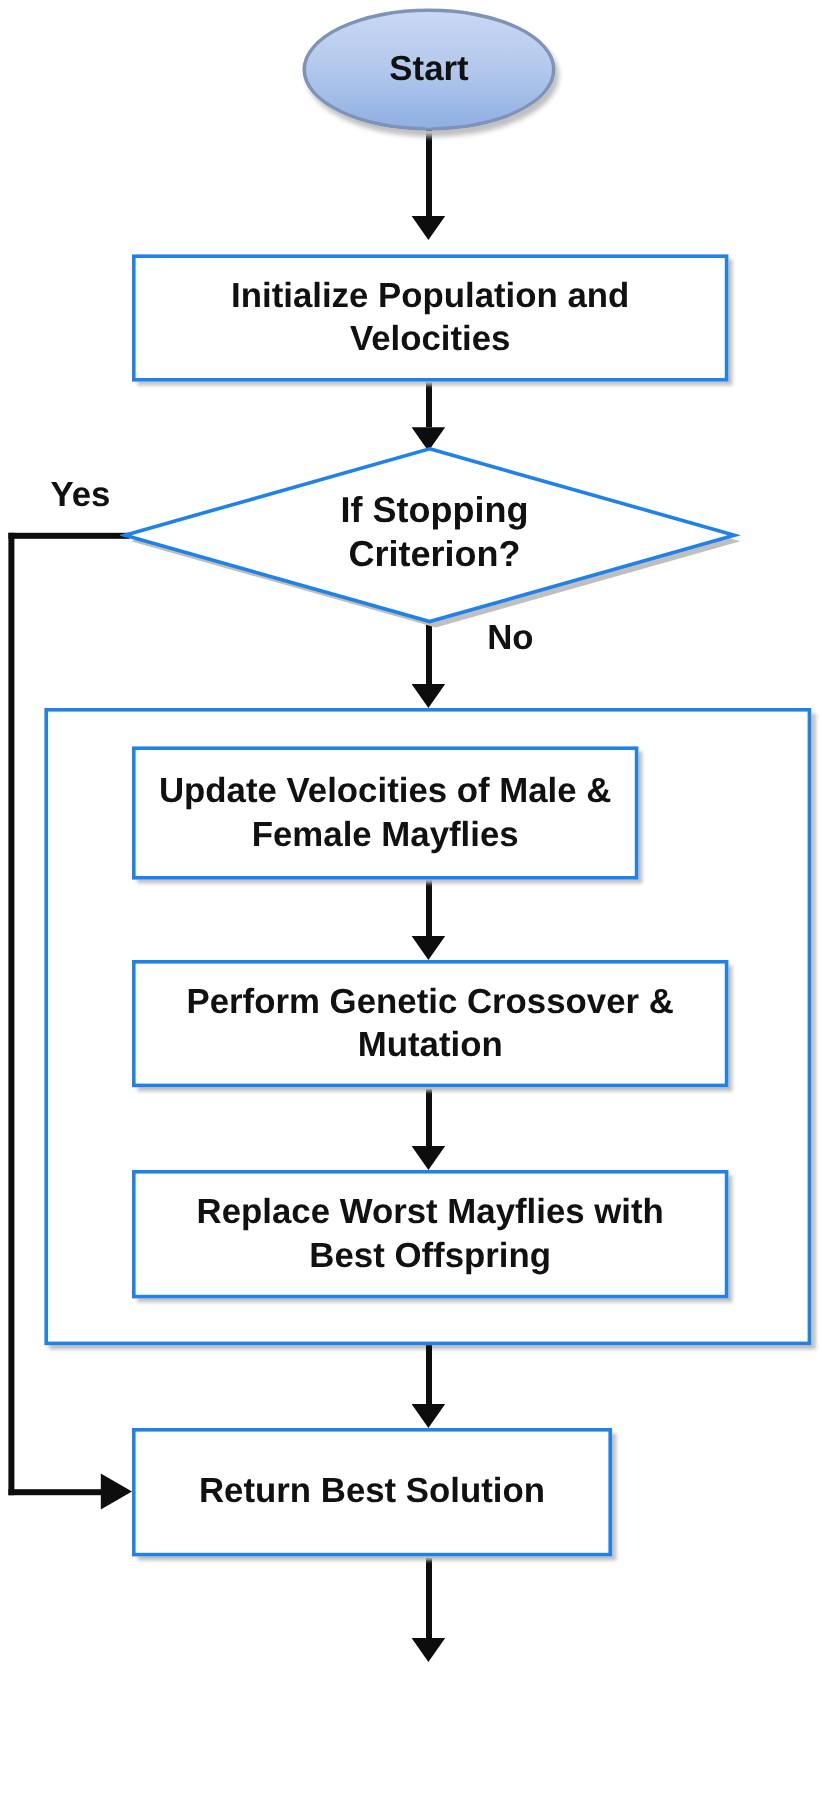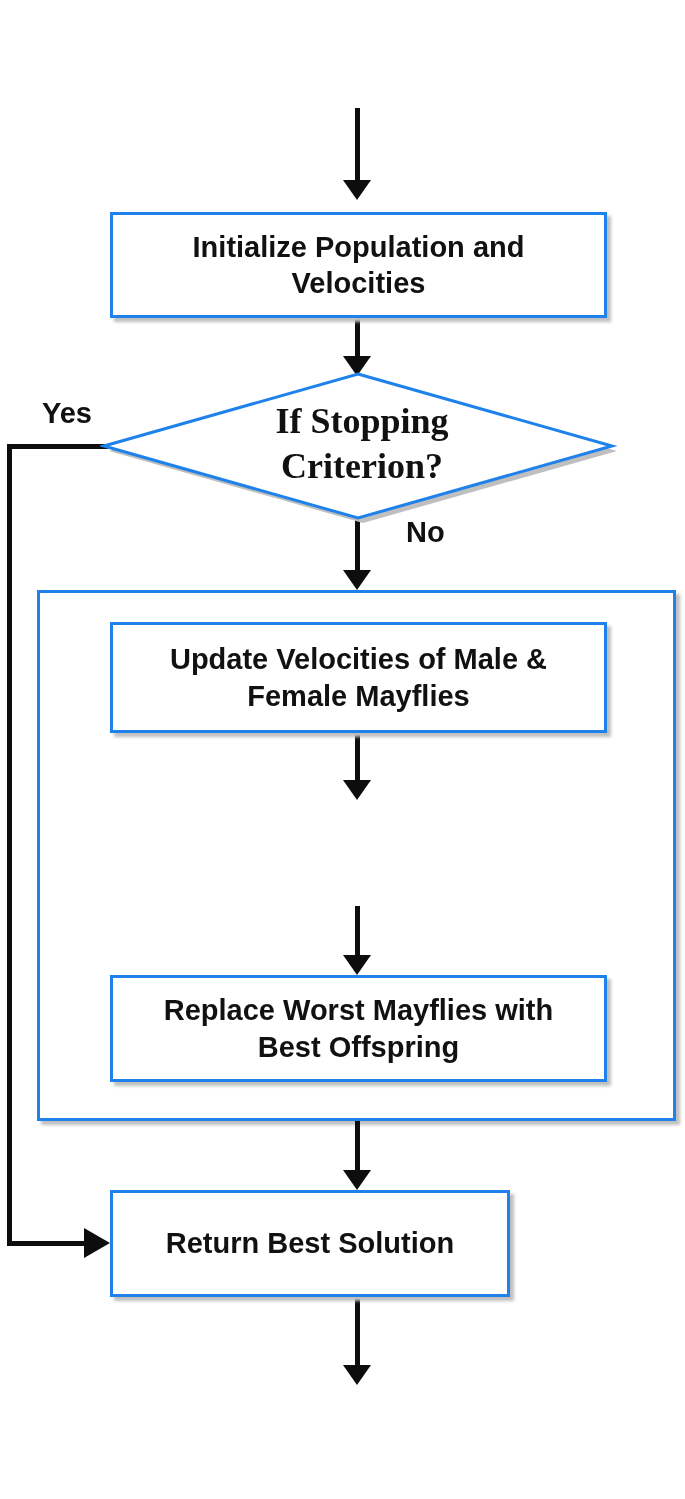--- a/index.html
+++ b/index.html
@@ -70,21 +70,21 @@
 
   .edge-label { position: absolute; font-size: 29px; }
 
   .diamond-wrap { position: absolute; }
   .diamond-shadow { fill: var(--shadow, #c9c9c9); }
   .diamond-main { fill: var(--node-fill, #ffffff); stroke: var(--node-border, #1e82ea); stroke-width: 3; }
   .diamond-text {
     position: absolute;
     display: flex; align-items: center; justify-content: center;
     text-align: center; white-space: pre-line;
-    font-size: 36px; line-height: 1.25; font-family: Liberation Serif, serif;
+    font-size: 30px; line-height: 1.25;
   }
 </style>
 </head>
 <body>
 
 <div class="canvas">
 
   <div class="hline" style="left:7px; top:444px; width:101px;"></div>
   <div class="vline" style="left:7px; top:444px; height:802px;"></div>
   <div class="hline" style="left:7px; top:1241px; width:79px;"></div>
@@ -108,40 +108,47 @@
 
   <div class="vline" style="left:355px; top:906px; height:49px;"></div>
   <div class="head-down" style="left:343px; top:955px;"></div>
 
   <div class="vline" style="left:355px; top:1121px; height:49px;"></div>
   <div class="head-down" style="left:343px; top:1170px;"></div>
 
   <div class="vline" style="left:355px; top:1297px; height:68px;"></div>
   <div class="head-down" style="left:343px; top:1365px;"></div>
 
+  <div class="node terminal" style="left:252px; top:7px; width:211px; height:102px;">
+    <span>Start</span>
+  </div>
 
   <div class="node rect" style="left:110px; top:212px; width:497px; height:106px;">
     <span>Initialize Population and
 Velocities</span>
   </div>
 
   <div class="diamond-wrap" style="left:100px; top:370px; width:524px; height:156px;">
     <svg width="524" height="156" viewBox="0 0 524 156">
       <polygon class="diamond-shadow" points="263,9 517,81 263,153 9,81"></polygon>
       <polygon class="diamond-main" points="258,4 512,76 258,148 4,76"></polygon>
     </svg>
   </div>
   <div class="diamond-text" style="left:100px; top:370px; width:524px; height:148px;">If Stopping
 Criterion?</div>
 
-  <div class="node rect" style="left:110px; top:622px; width:497px; height:111px;">
+  <div class="node rect" style="left:110px; top:622px; width:422px; height:111px;">
     <span>Update Velocities of Male &amp;
 Female Mayflies</span>
   </div>
 
+  <div class="node rect" style="left:110px; top:800px; width:497px; height:106px;">
+    <span>Perform Genetic Crossover &amp;
+Mutation</span>
+  </div>
 
   <div class="node rect" style="left:110px; top:975px; width:497px; height:107px;">
     <span>Replace Worst Mayflies with
 Best Offspring</span>
   </div>
 
   <div class="node rect" style="left:110px; top:1190px; width:400px; height:107px;">
     <span>Return Best Solution</span>
   </div>
 

